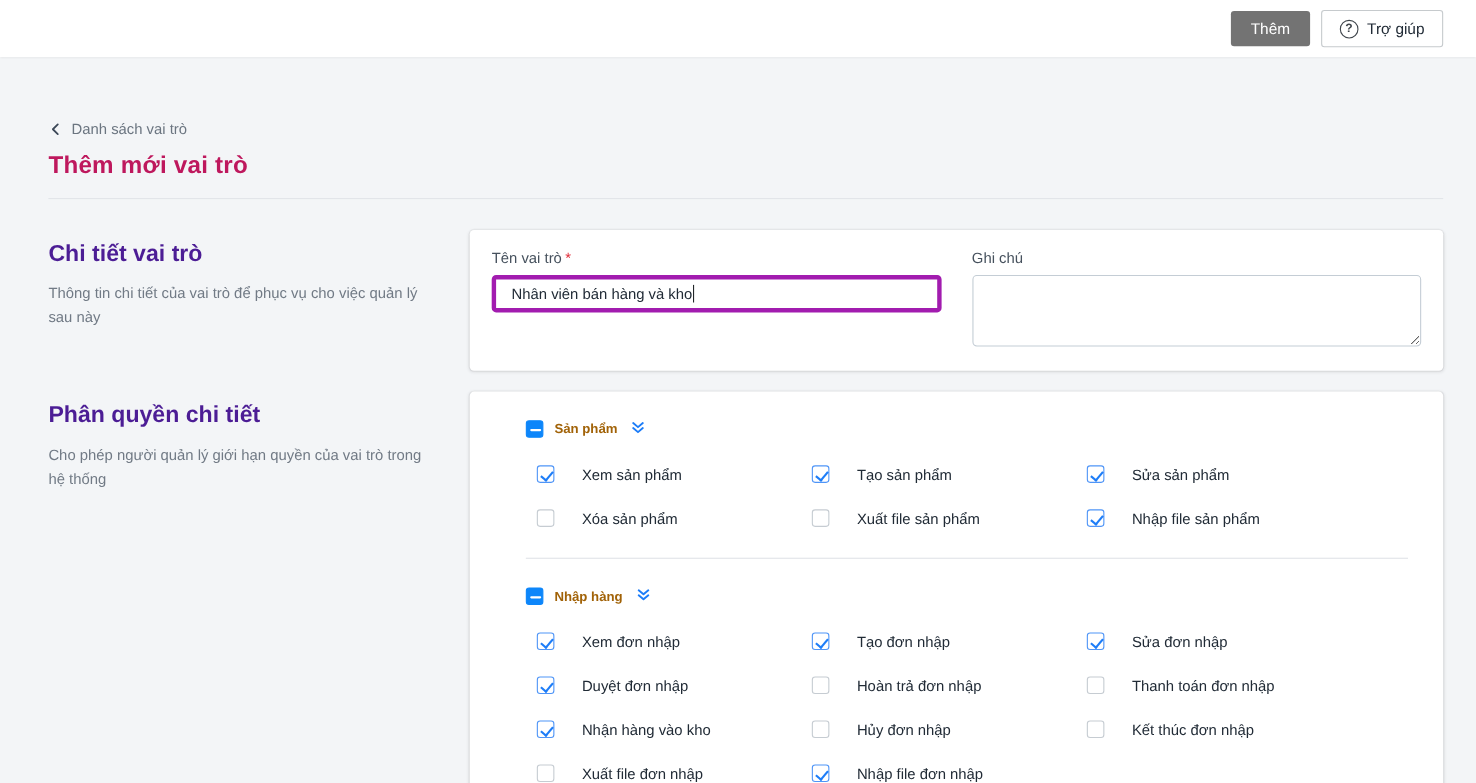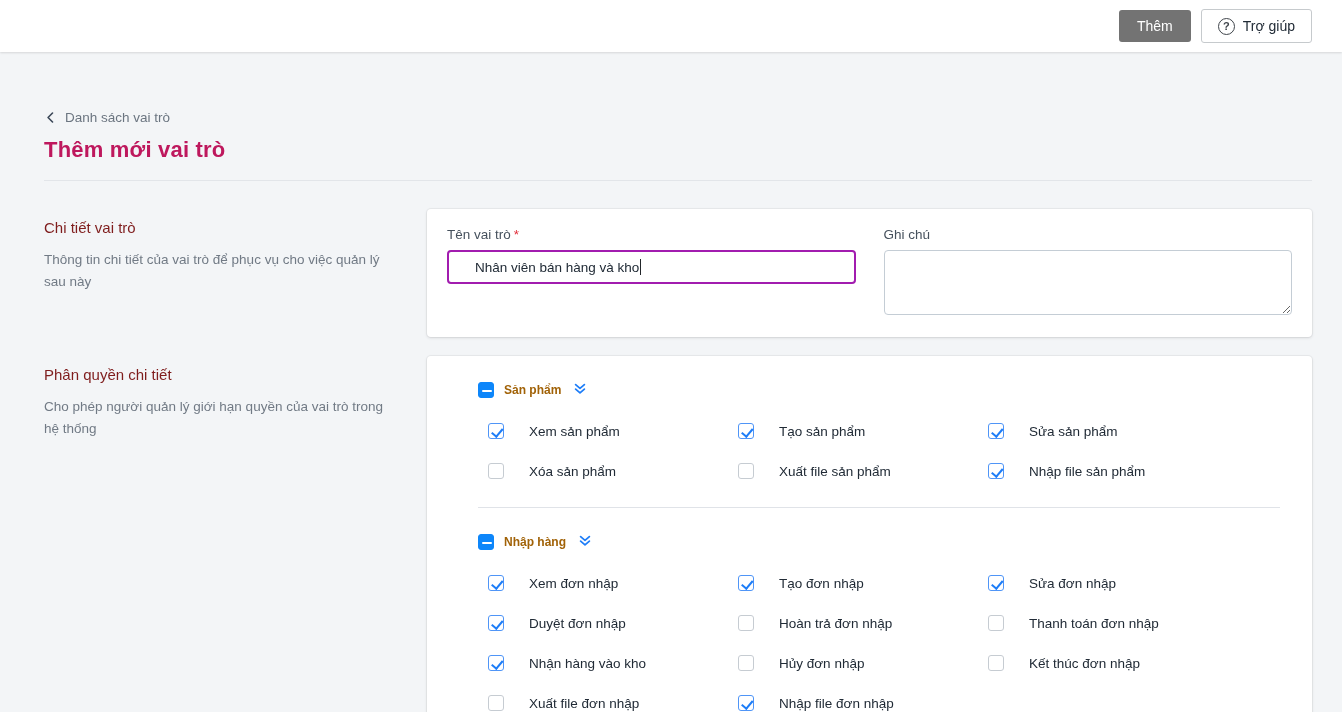--- a/index.html
+++ b/index.html
@@ -47,37 +47,37 @@
     letter-spacing:.2px;
   }
   .title-divider {
     border:none; border-top:1px solid #e2e5e9; margin-top:17px;
   }
 
   
   .section-row { display:flex; align-items:flex-start; margin-top:28px; }
   .section-row.second { margin-top:19px; }
   .section-left { width:383px; flex:none; padding-right:38px; padding-top:10px; }
-  .section-heading { font-size:15px; font-weight:400; color:#7f1d1d; }
+  .section-heading { font-size:21px; font-weight:700; color:#4c1d95; }
   .section-desc {
     margin-top:13px; color:#717a85; font-size:13.5px; line-height:1.65;
   }
   .card {
     flex:1; background:#fff; border-radius:4px;
     box-shadow:0 0 0 1px rgba(63,63,68,.05), 0 1px 3px rgba(63,63,68,.15);
   }
 
   
   .card-details { padding:18px 20px 22px 20px; display:flex; gap:28px; }
   .field-col { flex:1; min-width:0; }
   .field-label { font-size:13.5px; color:#46515d; margin-bottom:8px; }
   .req { color:#e12d39; margin-left:3px; }
   .fake-input {
-    height:34px; border:2px solid #a21caf; border-radius:4px; background:#fff;
-    display:flex; align-items:center; padding:0 26px; font-size:13.5px;
+    height:34px; border:4px solid #a21caf; border-radius:4px; background:#fff;
+    display:flex; align-items:center; padding:0 14px; font-size:13.5px;
     color:#212b36; cursor:text;
   }
   .caret {
     display:inline-block; width:1px; height:16px; background:#22262a;
     margin-left:1px;
   }
   .note-textarea {
     width:100%; height:65px; border:1px solid #c4cdd5; border-radius:4px;
     resize:both; font-family:inherit; font-size:13.5px; padding:6px 10px;
     color:#212b36; outline:none; display:block;

